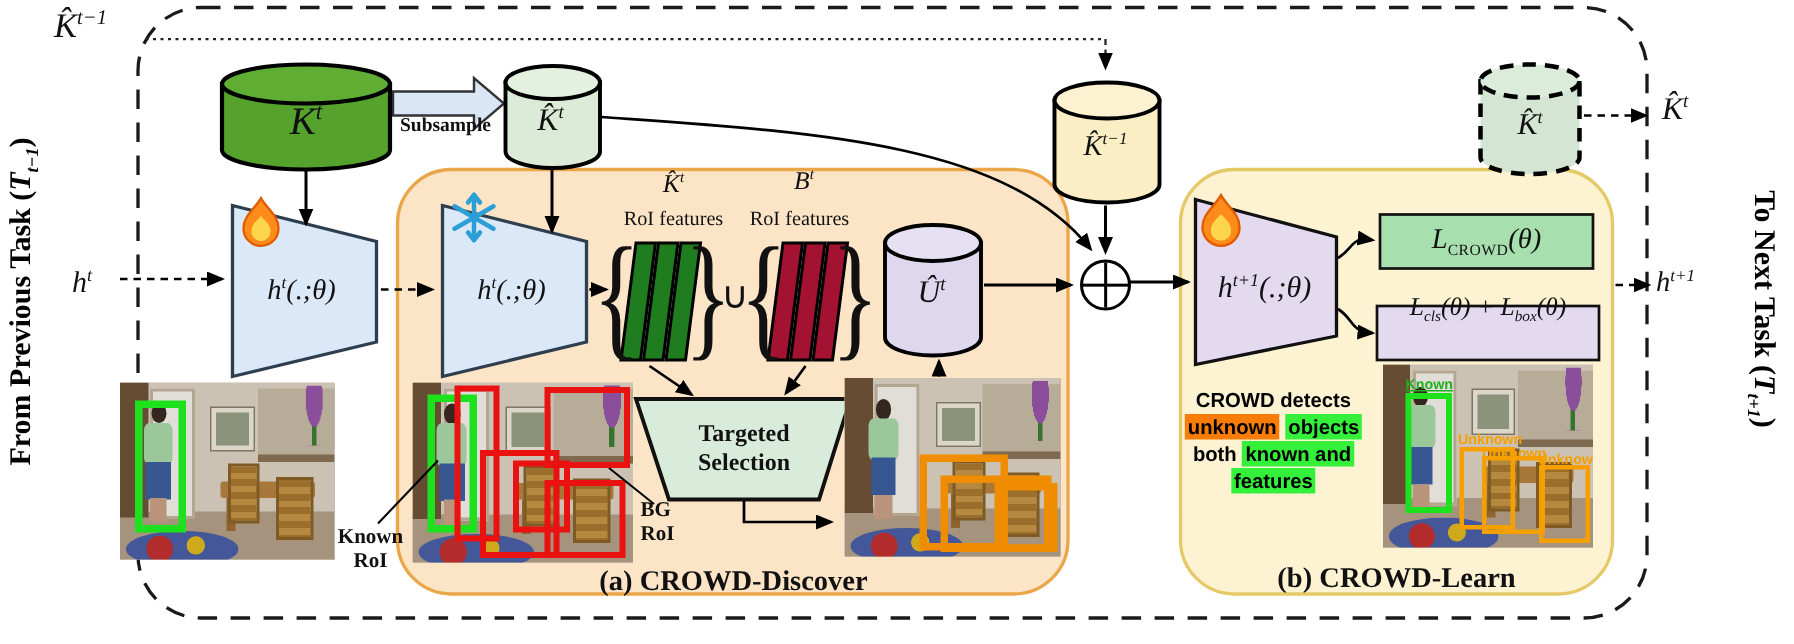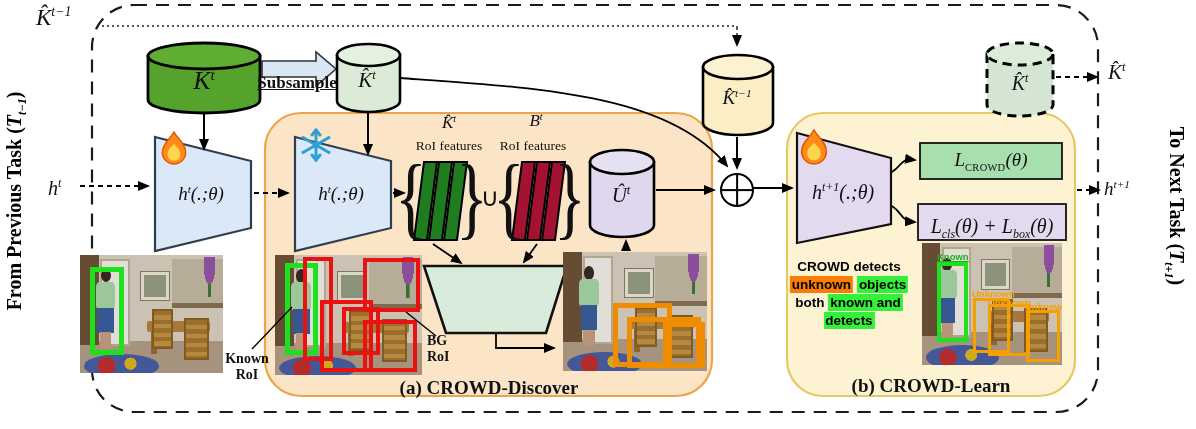--- a/index.html
+++ b/index.html
@@ -281,21 +281,21 @@
       </svg>
   </span>
   <div class="oplus"></div>
 
   <span class="lbl math" style="left:36px;top:4px;font-size:23px;">
     <span>K̂</span><sup>t−1</sup></span>
 
   <span class="lbl math center" style="left:204px;top:81px;font-size:26px;">
     <span>K</span><sup>t</sup></span>
 
-  <span class="lbl center" style="left:297px;top:83px;font-size:17px;font-weight:bold;text-decoration:underline;">Subsample</span>
+  <span class="lbl center" style="left:297px;top:83px;font-size:13px;font-weight:bold;">Subsample</span>
 
   <span class="lbl math center" style="left:367px;top:80px;font-size:21px;">
     <span>K̂</span><sup>t</sup></span>
 
   <span class="lbl math" style="left:48px;top:176px;font-size:20px;">
     <span>h</span><sup>t</sup></span>
 
   <span class="lbl math center" style="left:201px;top:194px;font-size:19px;">
     <span>h</span><sup>t</sup><span>(.;θ)</span></span>
 
@@ -314,48 +314,52 @@
   <span class="lbl center" style="left:490px;top:197px;font-size:25px;">∪</span>
   <span class="lbl brace" style="left:509px;top:201px;">{</span>
   <span class="lbl brace" style="left:570px;top:201px;">}</span>
 
   <span class="lbl math center" style="left:621px;top:195px;font-size:21px;">
     <span>Û</span><sup>t</sup></span>
 
   <span class="lbl math center" style="left:737px;top:98px;font-size:19px;">
     <span>K̂</span><sup>t−1</sup></span>
 
+  <div class="lbl sans center" style="left:496px;top:299px;font-size:16px;font-weight:bold;text-align:center;line-height:19px;">
+    <div>Targeted</div>
+      <div>Selection</div>
+    </div>
 
   <div class="lbl sans center" style="left:247px;top:367px;font-size:14px;font-weight:bold;text-align:center;line-height:16px;">
     <div>Known</div>
       <div>RoI</div>
     </div>
 
   <div class="lbl sans" style="left:427px;top:333px;font-size:14px;font-weight:bold;line-height:16px;">
     <div>BG</div>
       <div>RoI</div>
     </div>
 
   <span class="lbl caption center" style="left:931px;top:386px;">(b) CROWD-Learn</span>
   <span class="lbl caption center" style="left:489px;top:388px;">(a) CROWD-Discover</span>
 
   <span class="lbl math center" style="left:843px;top:192px;font-size:20px;">
     <span>h</span><sup>t+1</sup><span>(.;θ)</span></span>
 
   <span class="lbl math center" style="left:991px;top:161px;font-size:19px;">
     <span>L</span><sub class="sc">CROWD</sub><span>(θ)</span></span>
 
-  <span class="lbl math center" style="left:992px;top:228px;font-size:20px;">
+  <span class="lbl math center" style="left:992px;top:206px;font-size:17px;">
     <span>L</span><sub>cls</sub><span>(θ)</span><span> + </span><span>L</span><sub>box</sub><span>(θ)</span></span>
 
   <div class="note">
     <div><span>CROWD detects</span></div>
     <div><span class="hl-o">unknown</span> <span class="hl-g">objects</span></div>
     <div><span>both </span><span class="hl-g">known and</span></div>
-    <div><span class="hl-g">detects</span></div>
+    <div><span class="hl-g">features</span></div>
   </div>
 
   <span class="lbl math" style="left:1104px;top:178px;font-size:19px;">
     <span>h</span><sup>t+1</sup></span>
 
   <span class="lbl math center" style="left:1020px;top:83px;font-size:20px;">
     <span>K̂</span><sup>t</sup></span>
 
   <span class="lbl math" style="left:1108px;top:60px;font-size:21px;">
     <span>K̂</span><sup>t</sup></span>

